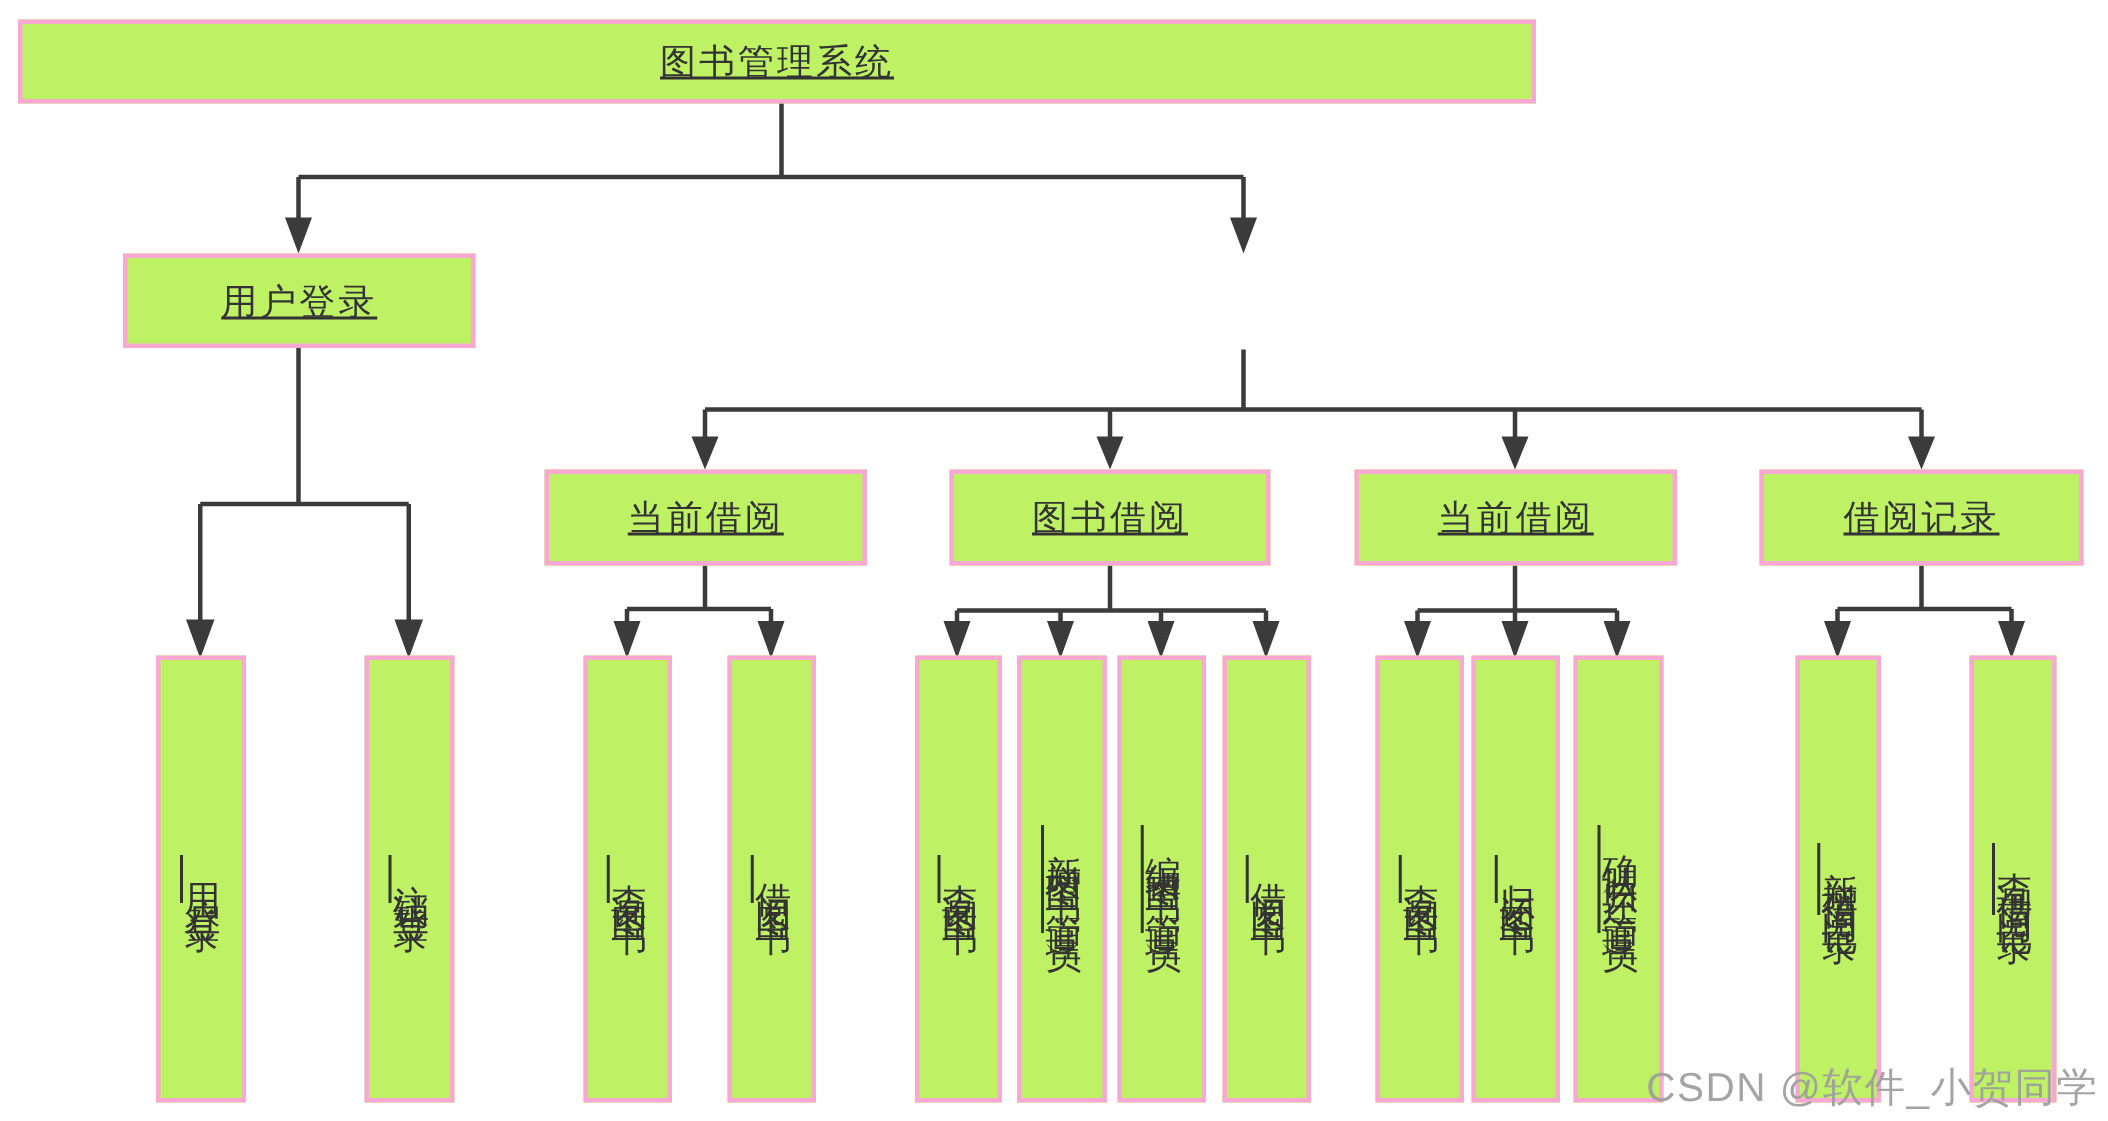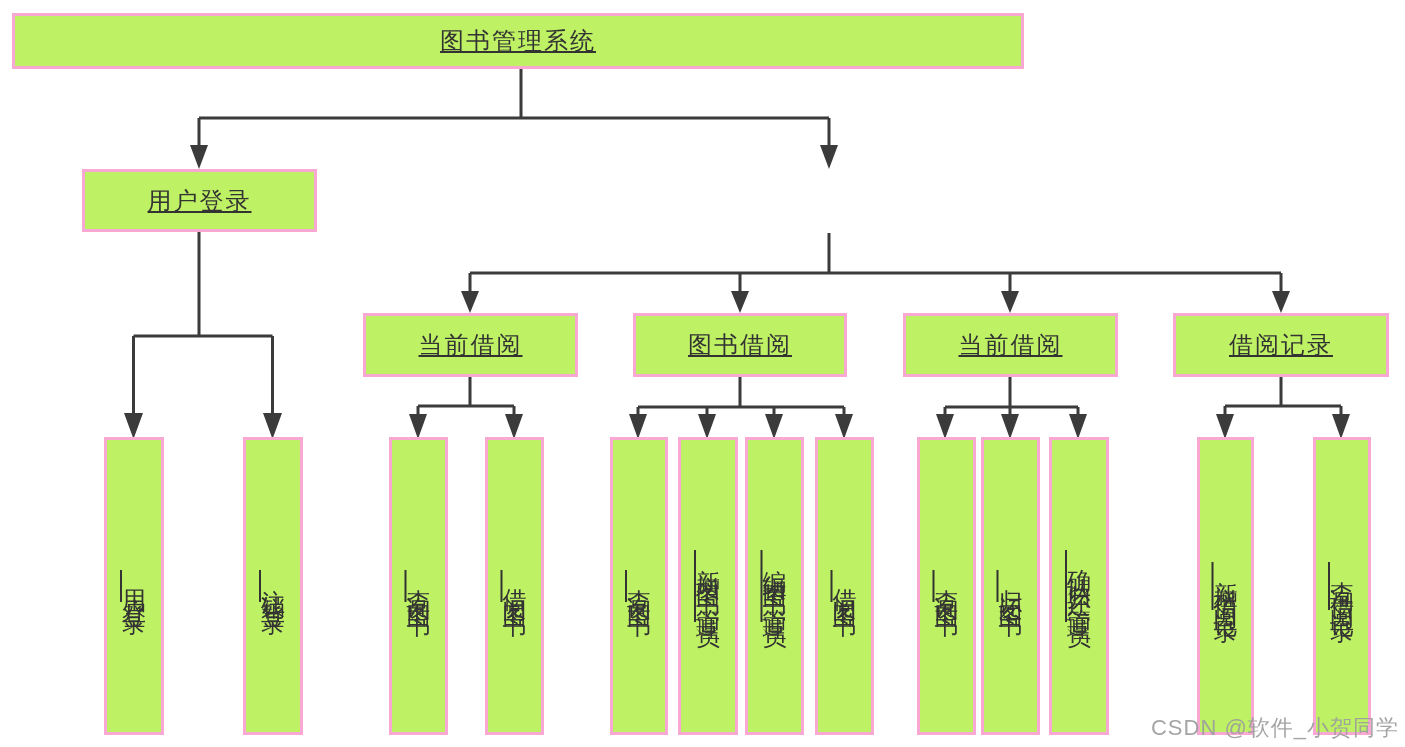--- a/index.html
+++ b/index.html
@@ -69,21 +69,21 @@
   .leaf8  { left: 815px;  width: 59px; }
   .leaf9  { left: 917px;  width: 59px; }
   .leaf10 { left: 981px;  width: 59px; }
   .leaf11 { left: 1049px; width: 60px; }
   .leaf12 { left: 1197px; width: 57px; }
   .leaf13 { left: 1313px; width: 58px; }
   .watermark {
     position: absolute;
     right: 6px;
     bottom: 4px;
-    font-size: 22px;
+    font-size: 27px;
     letter-spacing: 1px;
     color: #9d9d9d;
     opacity: 0.92;
     z-index: 5;
     white-space: nowrap;
   }
 </style>
 </head>
 <body>
 

